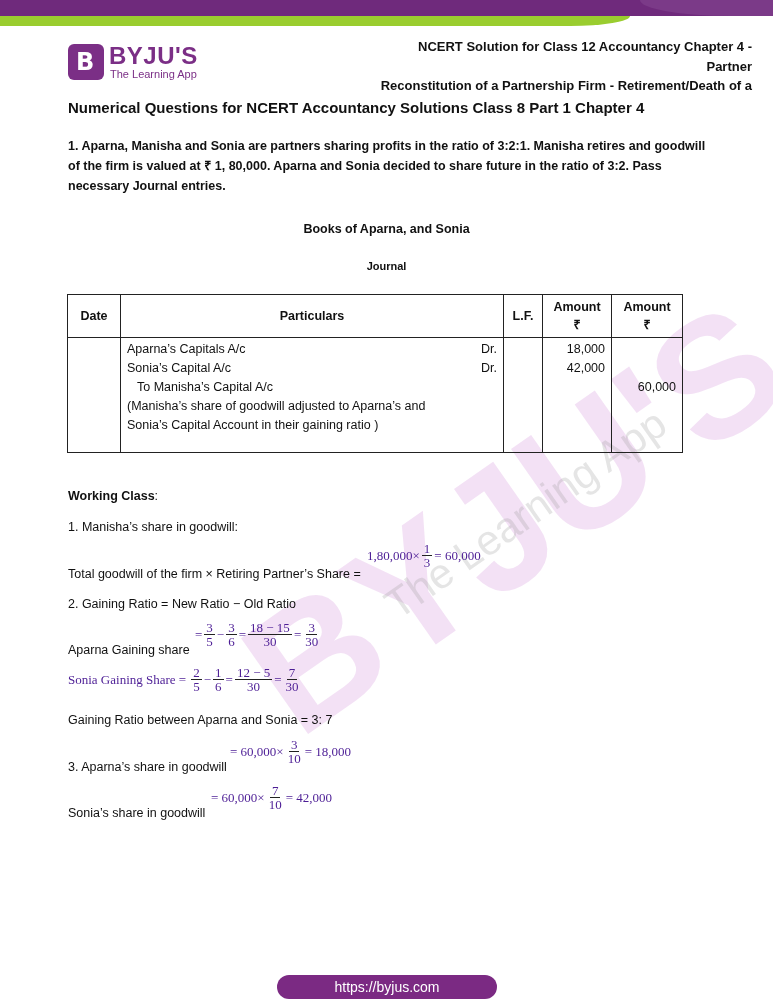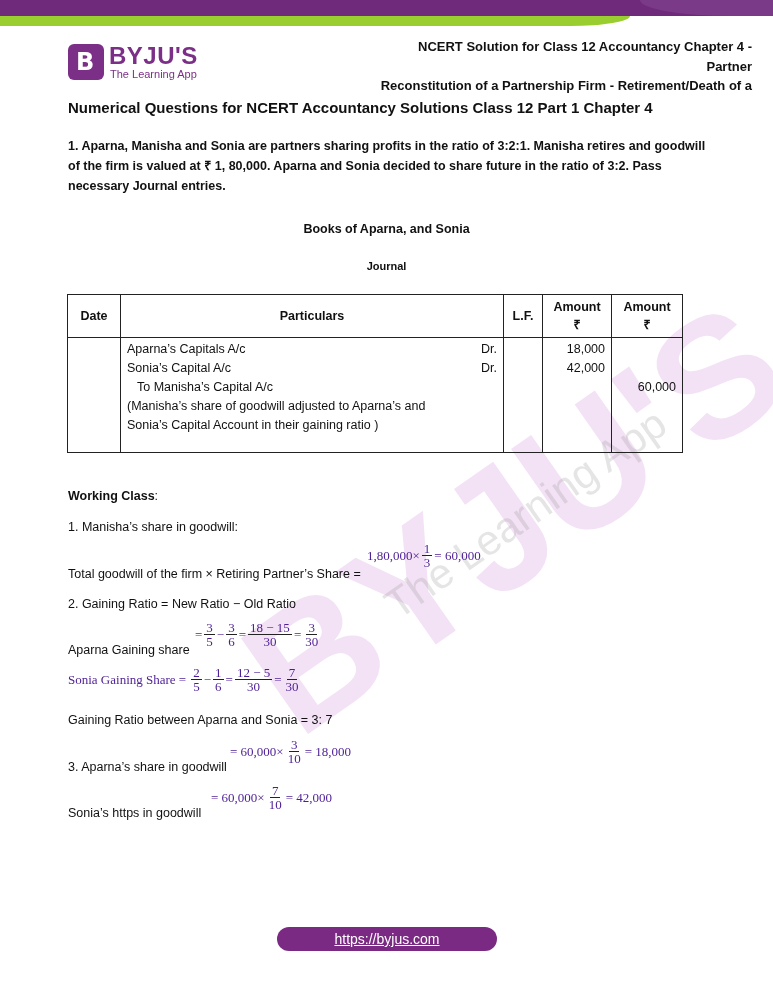--- a/index.html
+++ b/index.html
@@ -39,21 +39,21 @@
 
   .wn-head { position: absolute; left: 68px; top: 489px; font-size: 12.5px; }
   .wn-head b { font-weight: bold; }
   .line { position: absolute; left: 68px; font-size: 12.5px; white-space: nowrap; }
 
   .math { position: absolute; font-family: "Liberation Serif", serif; font-size: 13px; color: #4c1d95; display: flex; align-items: center; white-space: nowrap; }
   .frac { display: inline-flex; flex-direction: column; align-items: center; margin: 0 2px; line-height: 13px; }
   .frac .num { border-bottom: 1px solid #222; padding: 0 2px; }
   .frac .den { padding: 0 2px; }
 
-  .footer-pill { position: absolute; left: 277px; top: 927px; width: 220px; height: 24px; background: #7b2a83; border-radius: 12px; color: #fff; text-align: center; line-height: 24px; font-size: 14px; text-decoration: underline; }
+  .footer-pill { position: absolute; left: 277px; top: 975px; width: 220px; height: 24px; background: #7b2a83; border-radius: 12px; color: #fff; text-align: center; line-height: 24px; font-size: 14px; }
 </style>
 </head>
 <body>
 
 <div>
   <div class="band-purple"></div>
   <div class="band-purple-tail"></div>
   <div class="band-green"></div>
 </div>
 
@@ -69,21 +69,21 @@
   <div>NCERT Solution for Class 12 Accountancy Chapter 4 -</div>
   <div>Partner</div>
   <div>Reconstitution of a Partnership Firm - Retirement/Death of a</div>
 </div>
 
 <div class="watermark">
   <div class="wm-text">BYJU'S</div>
   <div class="wm-sub">The Learning App</div>
 </div>
 
-<div class="subheading">Numerical Questions for NCERT Accountancy Solutions Class 12 Part 1 Chapter 4</div>
+<div class="subheading">Numerical Questions for NCERT Accountancy Solutions Class 8 Part 1 Chapter 4</div>
 <div class="question">1. Aparna, Manisha and Sonia are partners sharing profits in the ratio of 3:2:1. Manisha retires and goodwill of the firm is valued at ₹ 1, 80,000. Aparna and Sonia decided to share future in the ratio of 3:2. Pass necessary Journal entries.</div>
 
 <div class="books">Books of Aparna, and Sonia</div>
 <div class="journal-title">Journal</div>
 
 <table class="journal">
   <thead>
     <tr>
       <th style="width:52px">Date</th>
       <th style="width:382px">Particulars</th>
@@ -202,21 +202,21 @@
 <div class="line" style="top:760px">3. Aparna’s share in goodwill</div>
 <div class="math" style="left:230px; top:738px">
   <span>= 60,000×</span>
   <span class="frac">
       <span class="num">3</span>
       <span class="den">10</span>
     </span>
   <span>= 18,000</span>
 </div>
 
-<div class="line" style="top:806px">Sonia’s https in goodwill</div>
+<div class="line" style="top:806px">Sonia’s share in goodwill</div>
 <div class="math" style="left:211px; top:784px">
   <span>= 60,000×</span>
   <span class="frac">
       <span class="num">7</span>
       <span class="den">10</span>
     </span>
   <span>= 42,000</span>
 </div>
 
 <div class="footer-pill">https://byjus.com</div>

